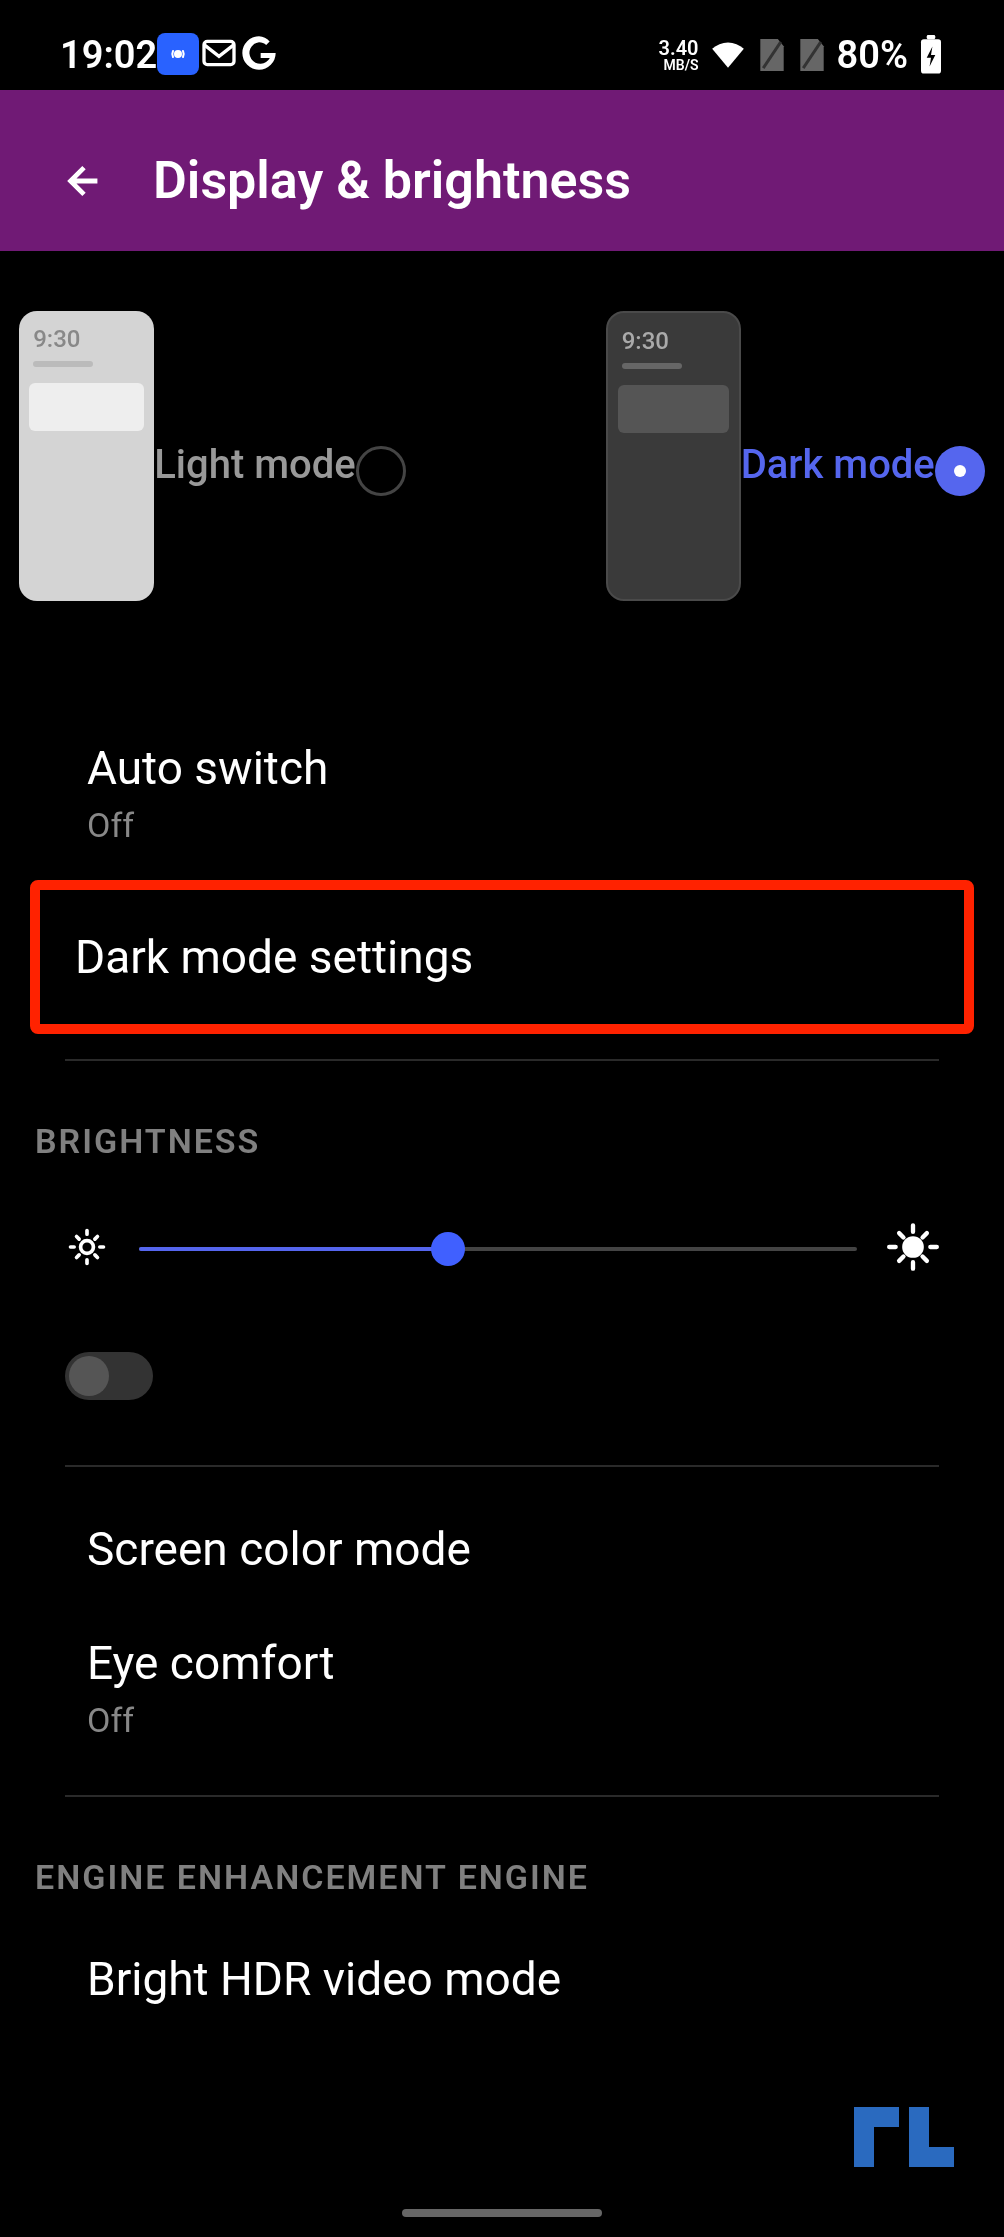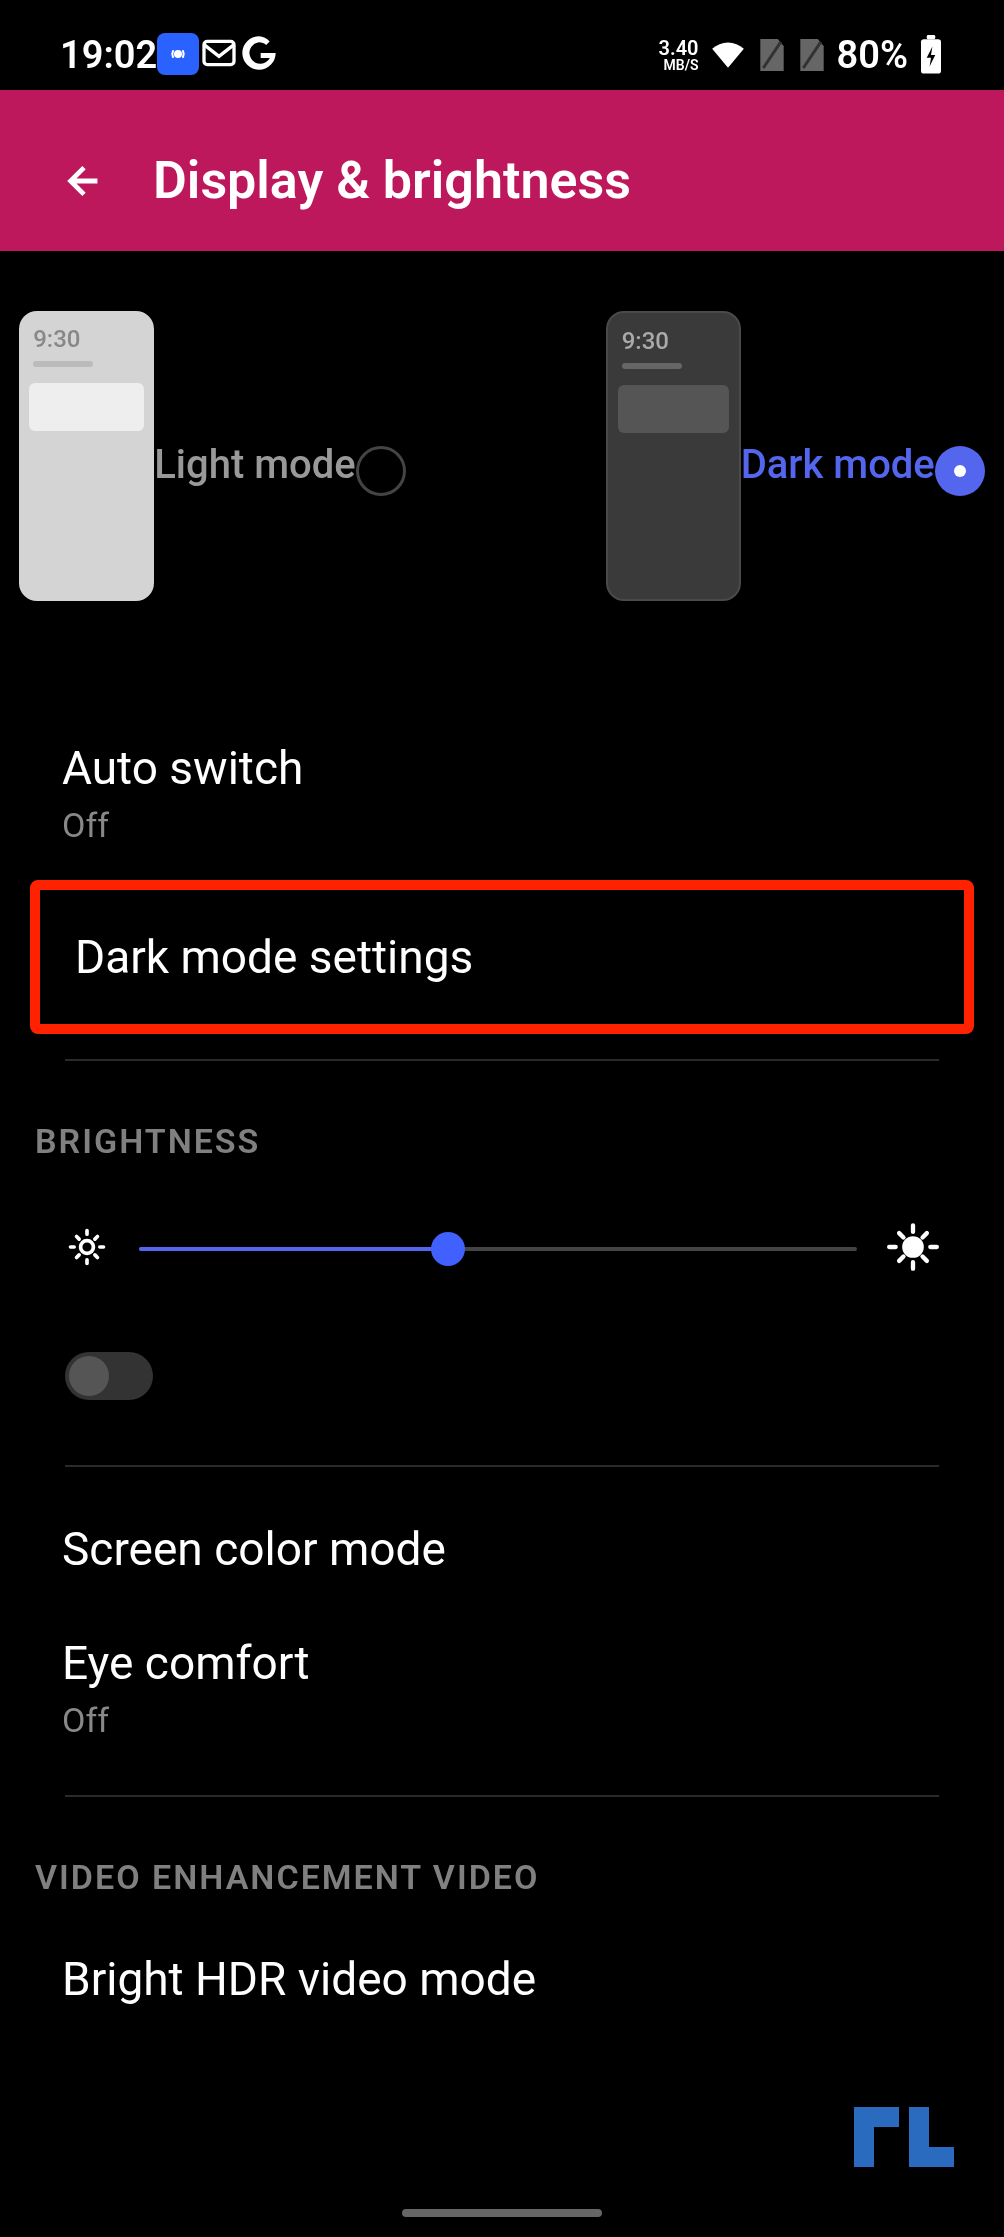--- a/index.html
+++ b/index.html
@@ -64,21 +64,21 @@
   }
   .battery-text {
     font-size: 38px;
     font-weight: 600;
   }
   .header {
     display: flex;
     align-items: center;
     padding: 60px 60px 40px 60px;
     gap: 45px;
-    background: #be185d;
+    background: #701a75;
   }
   .back-arrow {
     width: 48px;
     height: 48px;
     display: flex;
     align-items: center;
     justify-content: center;
   }
   .page-title {
     font-size: 52px;
@@ -177,22 +177,21 @@
     content: '';
     width: 12px;
     height: 12px;
     background: #fff;
     border-radius: 50%;
   }
   .settings-list {
     padding: 40px 0 0 0;
   }
   .list-item {
-    padding: 30px 38px;
-    margin-left: 24px;
+    padding: 30px 87px;
   }
   .item-title {
     font-size: 46px;
     font-weight: 400;
     color: #fff;
   }
   .item-sub {
     font-size: 34px;
     color: #888;
     margin-top: 10px;
@@ -420,21 +419,21 @@
     <div class="item-title">Screen color mode</div>
   </div>
 
   <div class="list-item">
     <div class="item-title">Eye comfort</div>
     <div class="item-sub">Off</div>
   </div>
 
   <div class="divider"></div>
 
-  <div class="section-header">VIDEO ENHANCEMENT VIDEO</div>
+  <div class="section-header">ENGINE ENHANCEMENT ENGINE</div>
 
   <div class="list-item" style="padding-bottom:0">
     <div class="item-title">Bright HDR video mode</div>
   </div>
 
 </div>
 
 <div class="watermark">
   <svg width="120" height="80" viewBox="0 0 120 80">
     <path d="M10 10 h45 v20 h-25 v40 h-20 z" fill="#2a6abf"></path>

